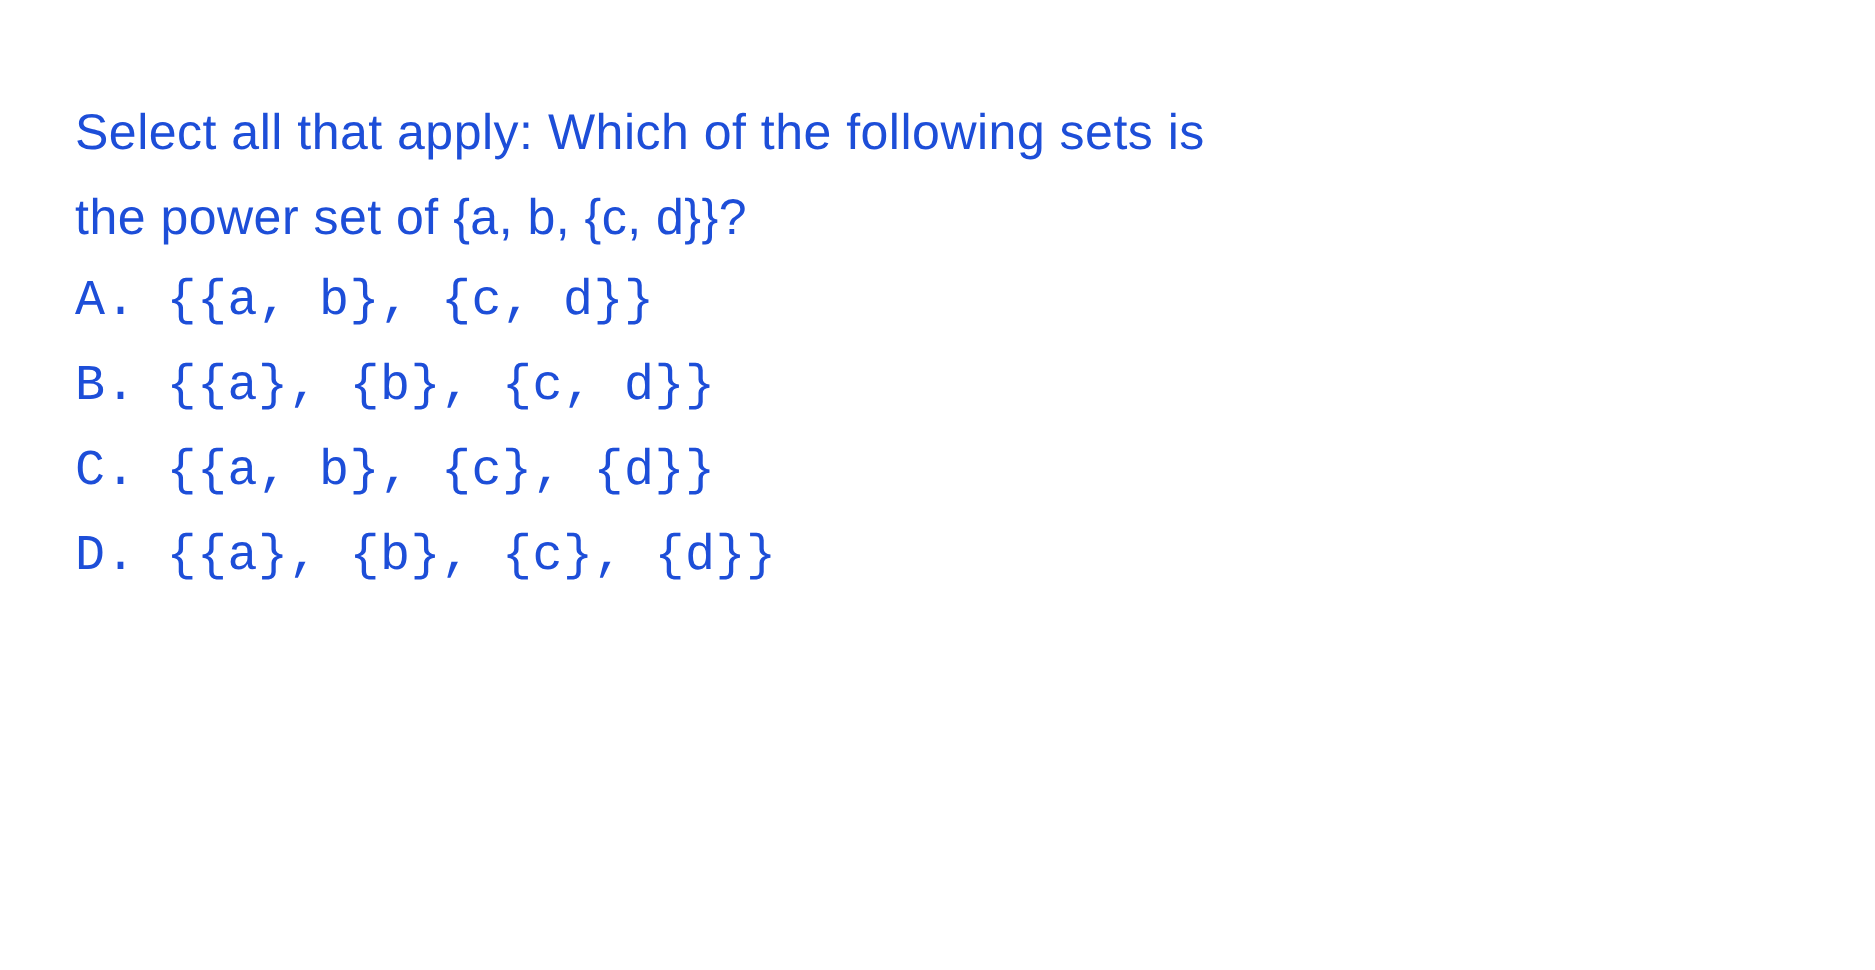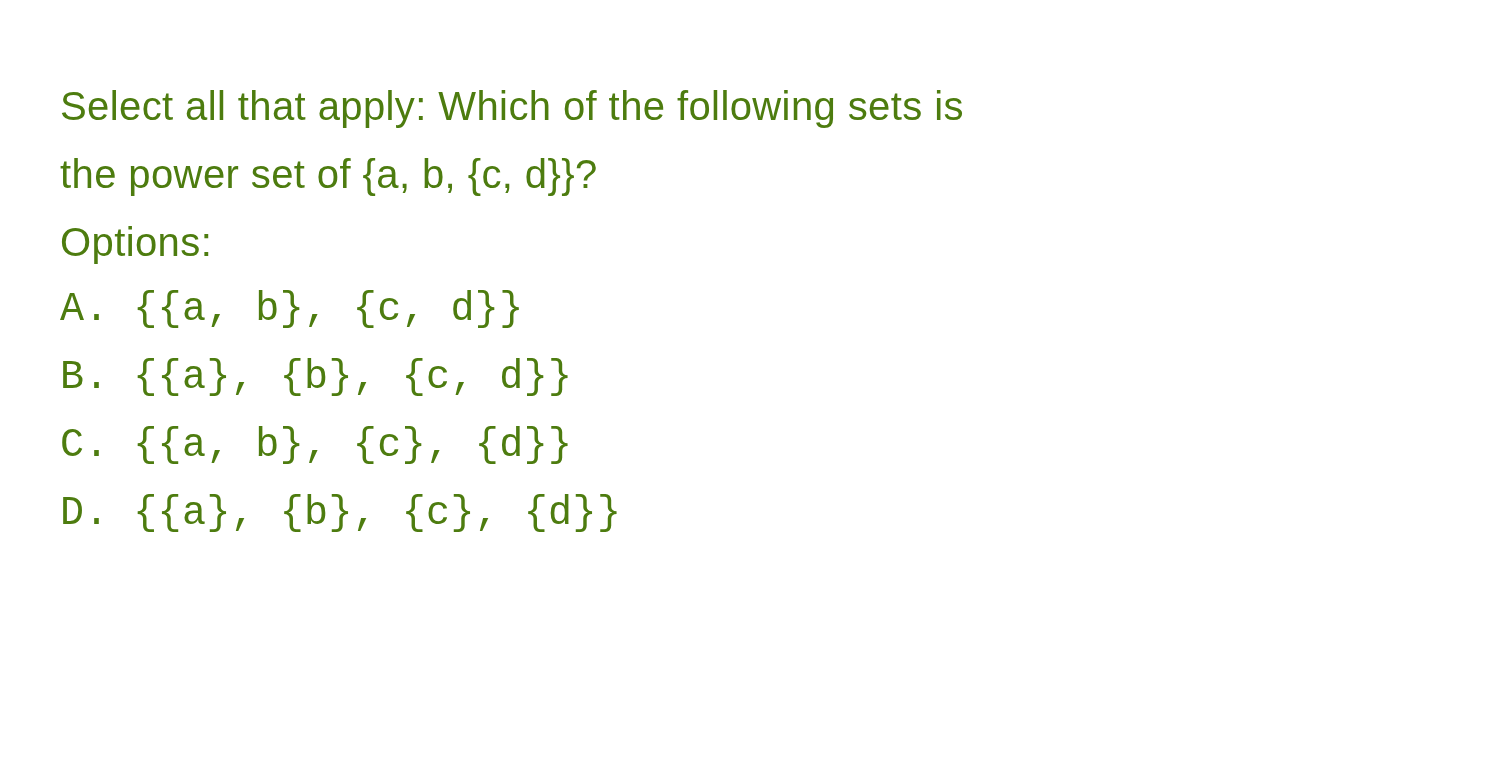--- a/index.html
+++ b/index.html
@@ -10,41 +10,40 @@
     body {
       width: 1500px;
       height: 776px;
       background: #ffffff;
       font-family: -apple-system, BlinkMacSystemFont, "Segoe UI", Helvetica, Arial, sans-serif;
       padding: 72px 60px;
     }
     .content {
       font-size: 40px;
       line-height: 1.7;
-      color: #4d7c0f;
+      color: #1d4ed8;
       letter-spacing: 0.01em;
     }
     .question-line {
       margin-bottom: 0;
     }
     .options-label {
       margin-top: 0;
     }
     .option {
       margin-top: 0;
       font-family: Liberation Mono, monospace;
     }
   </style>
 </head>
 <body>
 
 <div class="content">
   <div class="question-line">Select all that apply: Which of the following sets is</div>
   <div class="question-line">the power set of {a, b, {c, d}}?</div>
-  <div class="options-label">Options:</div>
   <div class="option">
     <span>A.</span>
     <span>{{a, b}, {c, d}}</span>
   </div>
   <div class="option">
     <span>B.</span>
     <span>{{a}, {b}, {c, d}}</span>
   </div>
   <div class="option">
     <span>C.</span>

